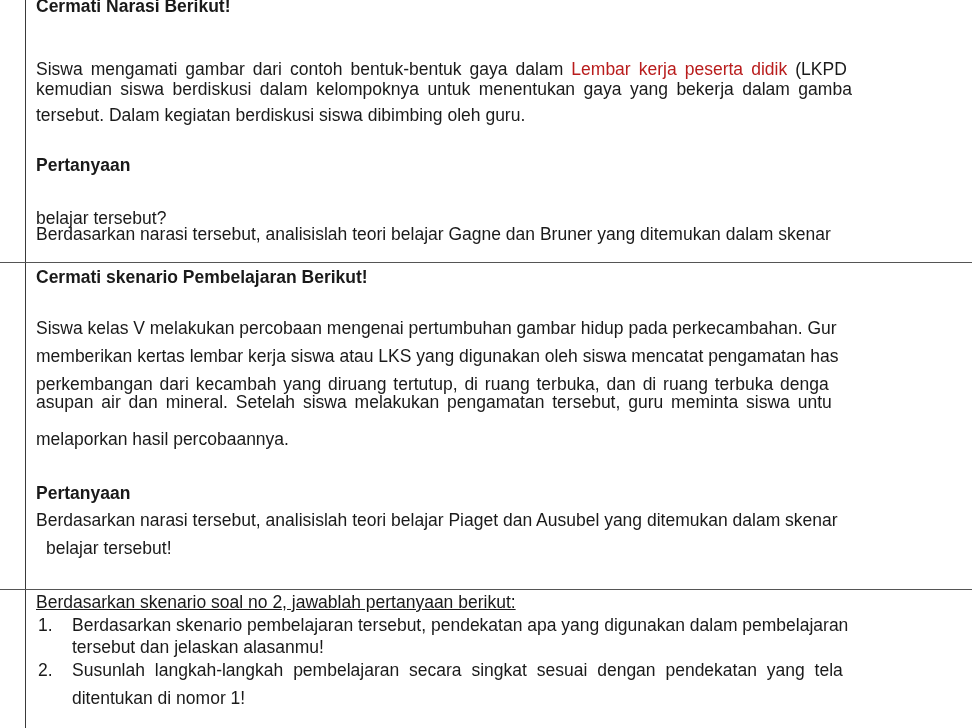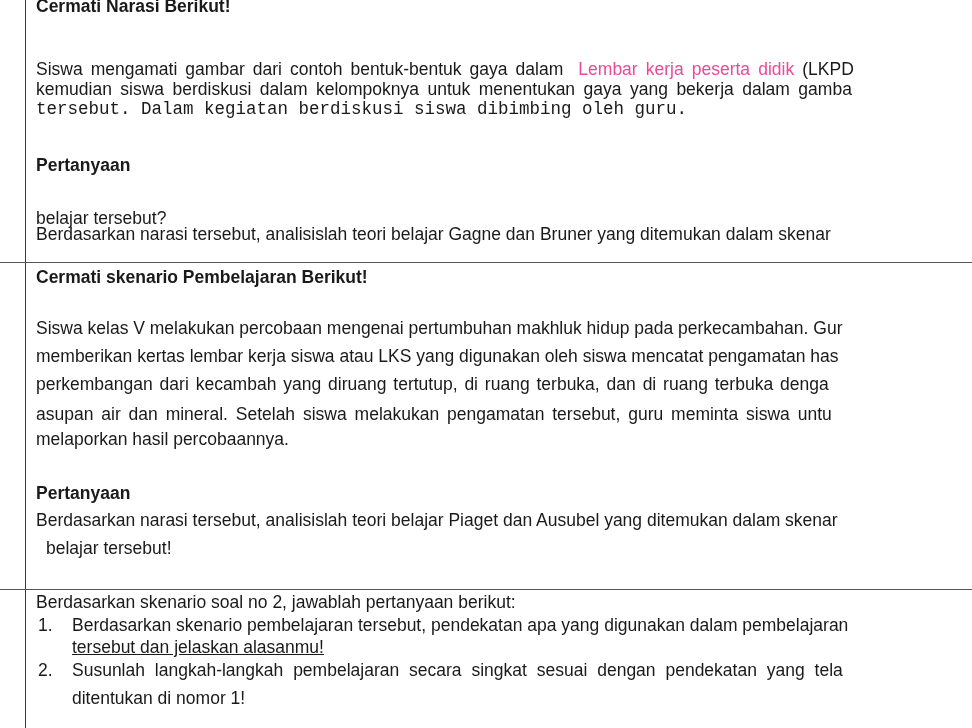--- a/index.html
+++ b/index.html
@@ -4,64 +4,64 @@
 <style>
   html, body { margin:0; padding:0; }
   body {
     width:972px; height:728px; overflow:hidden; background:#ffffff;
     font-family:"Liberation Sans", sans-serif; color:#1a1a1a; position:relative;
   }
   .vline { position:absolute; left:25px; top:0; width:1px; height:728px; background:#3a3a3a; }
   .hline { position:absolute; left:0; width:972px; height:1px; background:#555555; }
   .line { position:absolute; white-space:nowrap; font-size:17.5px; line-height:20px; }
   .bold { font-weight:bold; }
-  .blue { color:#ec4899;margin-left:7px; }
+  .blue { color:#b91c1c; }
 </style>
 </head>
 <body>
 
 <div class="vline"></div>
 <div class="hline" style="top:262px;"></div>
 <div class="hline" style="top:589px;"></div>
 
 <div>
   <div class="line bold" style="left:36px; top:-4px;">Cermati Narasi Berikut!</div>
 
   <div class="line" style="left:36px; top:59px; word-spacing:3.2px;">
     <span>Siswa mengamati gambar dari contoh bentuk-bentuk gaya dalam </span><span class="blue">Lembar kerja peserta didik</span><span> (LKPD</span>
   </div>
   <div class="line" style="left:36px; top:79px; word-spacing:3.6px;">kemudian siswa berdiskusi dalam kelompoknya untuk menentukan gaya yang bekerja dalam gamba</div>
-  <div class="line" style="left:36px; top:99px;font-family:Liberation Mono, monospace;">tersebut. Dalam kegiatan berdiskusi siswa dibimbing oleh guru.</div>
+  <div class="line" style="left:36px; top:105px;">tersebut. Dalam kegiatan berdiskusi siswa dibimbing oleh guru.</div>
 
   <div class="line bold" style="left:36px; top:155px;">Pertanyaan</div>
   <div class="line" style="left:36px; top:180px;margin-top:44px;">Berdasarkan narasi tersebut, analisislah teori belajar Gagne dan Bruner yang ditemukan dalam skenar</div>
   <div class="line" style="left:36px; top:208px;">belajar tersebut?</div>
 </div>
 
 <div>
   <div class="line bold" style="left:36px; top:267px;">Cermati skenario Pembelajaran Berikut!</div>
 
-  <div class="line" style="left:36px; top:318px;">Siswa kelas V melakukan percobaan mengenai pertumbuhan makhluk hidup pada perkecambahan. Gur</div>
+  <div class="line" style="left:36px; top:318px;">Siswa kelas V melakukan percobaan mengenai pertumbuhan gambar hidup pada perkecambahan. Gur</div>
   <div class="line" style="left:36px; top:346px;text-align:right;">memberikan kertas lembar kerja siswa atau LKS yang digunakan oleh siswa mencatat pengamatan has</div>
   <div class="line" style="left:36px; top:374px; word-spacing:2px;">perkembangan dari kecambah yang diruang tertutup, di ruang terbuka, dan di ruang terbuka denga</div>
-  <div class="line" style="left:36px; top:404px; word-spacing:3px;">asupan air dan mineral. Setelah siswa melakukan pengamatan tersebut, guru meminta siswa untu</div>
+  <div class="line" style="left:36px; top:392px; word-spacing:3px;">asupan air dan mineral. Setelah siswa melakukan pengamatan tersebut, guru meminta siswa untu</div>
   <div class="line" style="left:36px; top:429px;">melaporkan hasil percobaannya.</div>
 
   <div class="line bold" style="left:36px; top:483px;">Pertanyaan</div>
   <div class="line" style="left:36px; top:510px;">Berdasarkan narasi tersebut, analisislah teori belajar Piaget dan Ausubel yang ditemukan dalam skenar</div>
   <div class="line" style="left:36px; top:538px;margin-left:10px;">belajar tersebut!</div>
 </div>
 
 <div>
-  <div class="line" style="left:36px; top:592px;">Berdasarkan skenario soal no 2, jawablah pertanyaan berikut:</div>
+  <div class="line" style="left:36px; top:592px;text-decoration:underline;">Berdasarkan skenario soal no 2, jawablah pertanyaan berikut:</div>
 
   <div>
     <div class="line" style="left:38px; top:615px;">1.</div>
     <div class="line" style="left:72px; top:615px;">Berdasarkan skenario pembelajaran tersebut, pendekatan apa yang digunakan dalam pembelajaran</div>
-    <div class="line" style="left:72px; top:637px;text-decoration:underline;">tersebut dan jelaskan alasanmu!</div>
+    <div class="line" style="left:72px; top:637px;">tersebut dan jelaskan alasanmu!</div>
   </div>
 
   <div>
     <div class="line" style="left:38px; top:660px;">2.</div>
     <div class="line" style="left:72px; top:660px; word-spacing:5px;">Susunlah langkah-langkah pembelajaran secara singkat sesuai dengan pendekatan yang tela</div>
     <div class="line" style="left:72px; top:688px;">ditentukan di nomor 1!</div>
   </div>
 </div>
 
 </body></html>

